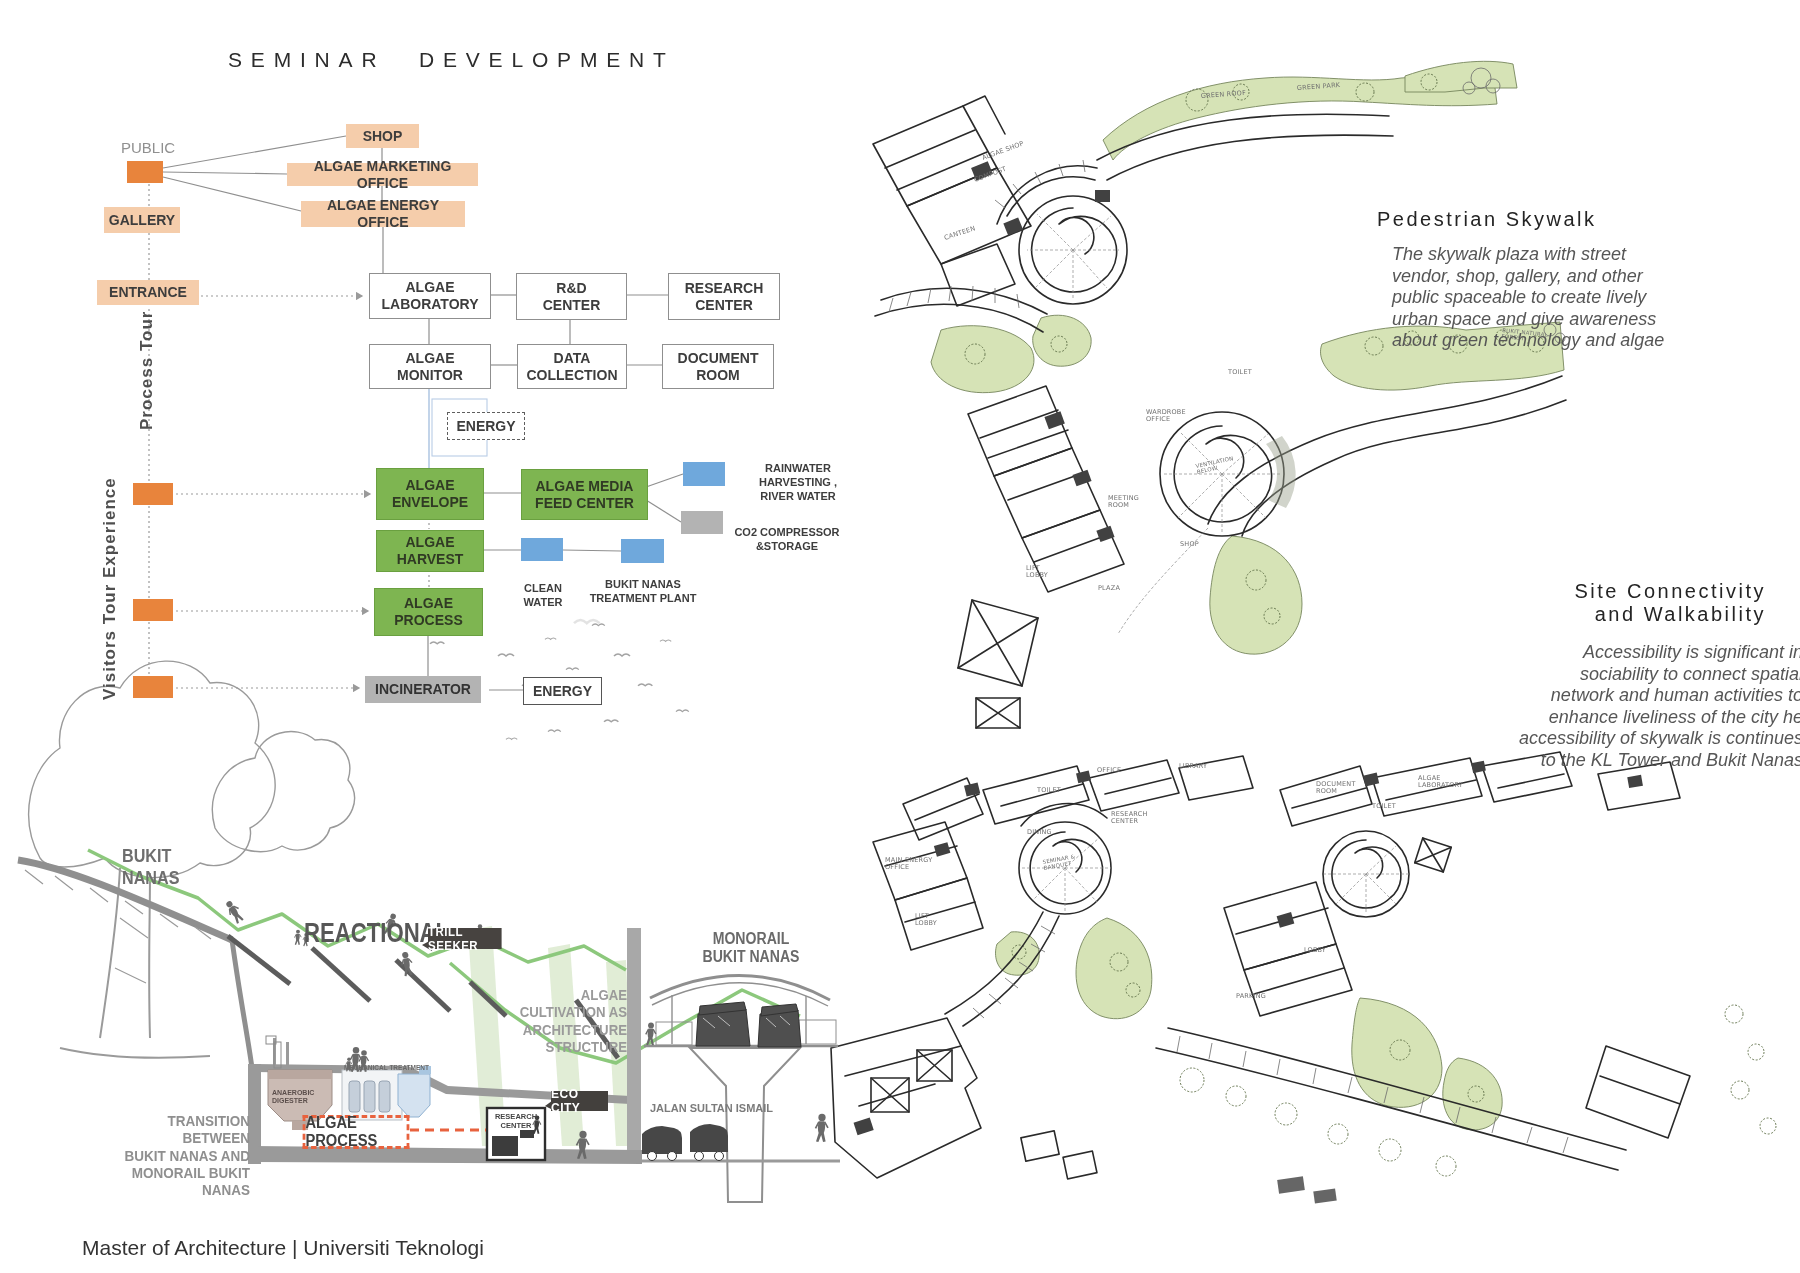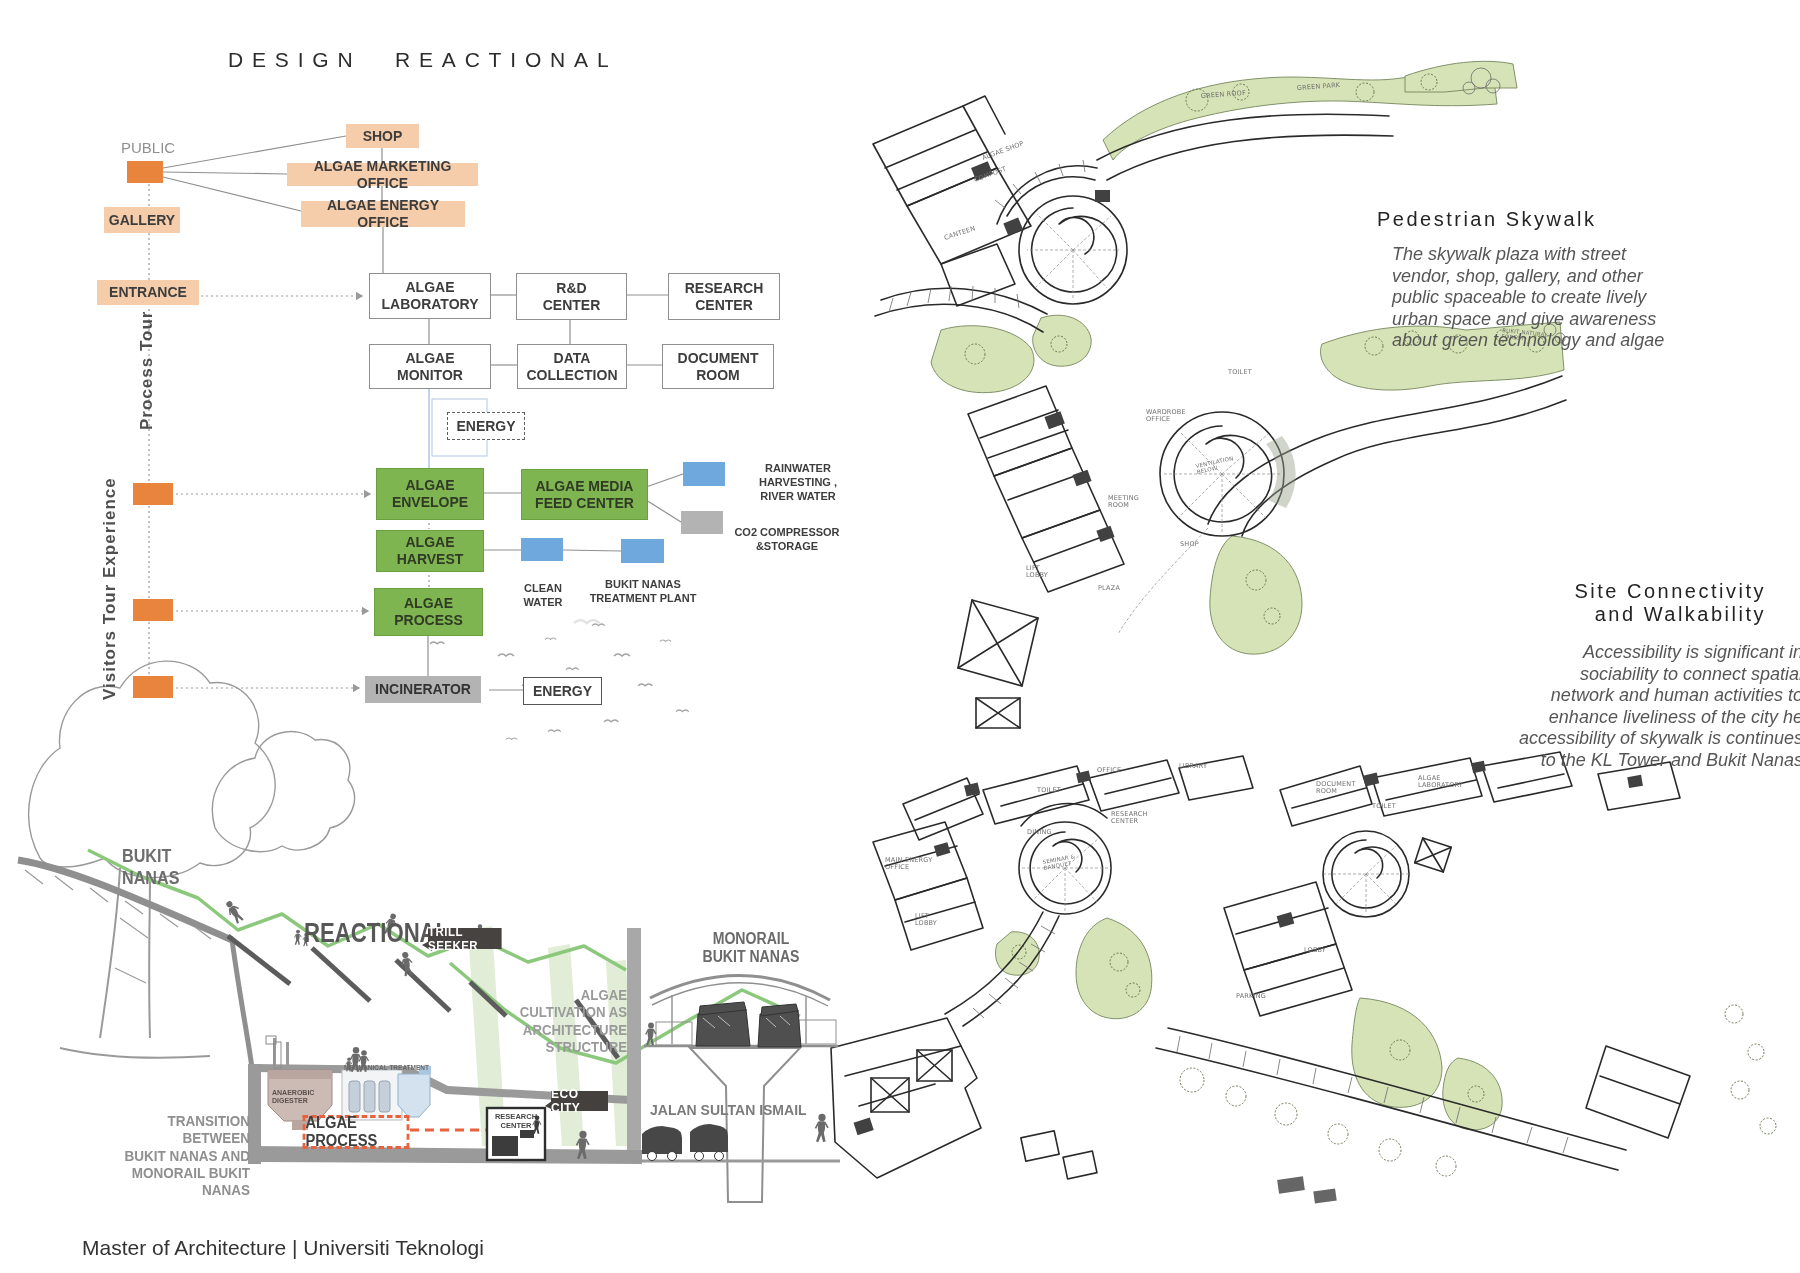--- a/index.html
+++ b/index.html
@@ -485,21 +485,21 @@
       <line x1="149" y1="184" x2="149" y2="206"></line>
       <line x1="149" y1="233" x2="149" y2="283"></line>
       <line x1="149" y1="309" x2="149" y2="482"></line>
       <line x1="149" y1="506" x2="149" y2="598"></line>
       <line x1="149" y1="622" x2="149" y2="675"></line>
       <line x1="429" y1="518" x2="429" y2="529"></line>
       <line x1="429" y1="570" x2="429" y2="587"></line>
     </g>
   </svg>
 
-  <div class="title" style="left:228px;top:48px">DESIGN REACTIONAL</div>
+  <div class="title" style="left:228px;top:48px">SEMINAR DEVELOPMENT</div>
 
   <div class="publbl" style="left:121px;top:139px">PUBLIC</div>
   <div class="sqo" style="left:127px;top:161px;width:36px;height:22px"></div>
   <div class="sqo" style="left:133px;top:483px;width:40px;height:22px"></div>
   <div class="sqo" style="left:133px;top:599px;width:40px;height:22px"></div>
   <div class="sqo" style="left:133px;top:676px;width:40px;height:22px"></div>
 
   <div class="box peach" style="left:104px;top:207px;width:76px;height:26px">GALLERY</div>
   <div class="box peach" style="left:97px;top:280px;width:102px;height:25px">ENTRANCE</div>
   <div class="box peach" style="left:346px;top:124px;width:73px;height:24px">SHOP</div>
@@ -573,21 +573,21 @@
 BUKIT NANAS</div>
   <div class="seclbl" style="left:495px;top:986px;width:132px;text-align:right;font-size:15px;color:#9a9a9a;transform:scaleX(.88);transform-origin:right top">ALGAE
 CULTIVATION AS
 ARCHITECTURE
 STRUCTURE</div>
   <div class="seclbl" style="left:88px;top:1112px;width:162px;text-align:right;font-size:15px;color:#8f8f8f;transform:scaleX(.9);transform-origin:right top">TRANSITION BETWEEN
 BUKIT NANAS AND
 MONORAIL BUKIT NANAS</div>
   <div class="apbox" style="left:298px;top:1115px;width:110px;height:28px">ALGAE PROCESS</div>
   <div class="badge" style="left:551px;top:1091px;width:57px;height:20px;background:#43403d;font-size:12px">ECO CITY</div>
-  <div class="seclbl" style="left:650px;top:1102px;font-size:14px;color:#7b7b7b">JALAN SULTAN ISMAIL</div>
+  <div class="seclbl" style="left:650px;top:1102px;font-size:11px;color:#7b7b7b">JALAN SULTAN ISMAIL</div>
   <div class="seclbl" style="left:272px;top:1089px;font-size:7px;color:#5c4f4c">ANAEROBIC
 DIGESTER</div>
   <div class="seclbl" style="left:344px;top:1064px;font-size:6.5px;color:#6a6a6a">MECHANICAL TREATMENT</div>
   <div class="seclbl" style="left:489px;top:1113px;width:54px;text-align:center;font-size:7.5px;color:#444">RESEARCH
 CENTER</div>
 
   <div class="footer" style="left:38px;top:1236px">Master of Architecture | Universiti Teknologi</div>
 
 </div>
 

